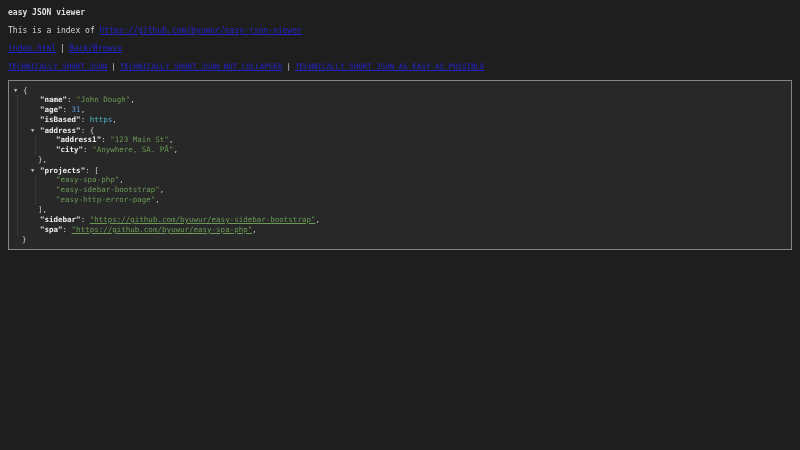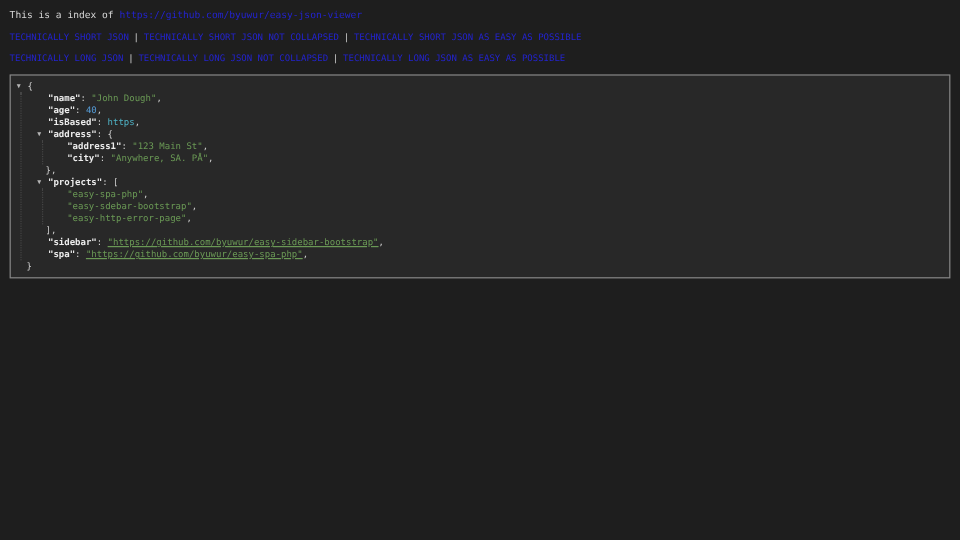--- a/index.html
+++ b/index.html
@@ -1,21 +1,21 @@
 <!DOCTYPE html>
 <html><head>
 <meta charset="utf-8">
 <style>
   html,body{margin:0;padding:0;background:#1e1e1e;width:800px;height:450px;overflow:hidden;}
   body{font-family:"DejaVu Sans Mono","Liberation Mono",monospace;color:#d6d6d6;}
   .page{margin:8px;}
   h1{font-size:8px;line-height:10px;font-weight:700;color:#dedede;margin:0 0 8px 0;}
   p.row{font-size:8px;line-height:10px;margin:8px 0;white-space:nowrap;}
   p.caps{font-size:7.5px;}
-  a{color:#2323ce;cursor:pointer;}
+  a{color:#2323ce;text-decoration:underline;cursor:pointer;}
   .sep{color:#d6d6d6;margin:0 4px;text-decoration:none;}
   .viewer{
     margin-top:8px;
     background:#282828;
     border:1px solid #868686;
     position:relative;
     padding:4px 0;
     font-size:7.5px;
     line-height:10px;
     height:160px;
@@ -32,36 +32,37 @@
   .guide{position:absolute;width:0;border-left:1px dotted #454545;}
   .guide-root{left:8px;top:14px;height:140px;}
   .guide-address{left:26px;top:54px;height:20px;}
   .guide-projects{left:26px;top:94px;height:30px;}
 </style>
 </head>
 <body>
 
 <div class="page">
 
+  <h1>easy JSON viewer</h1>
 
   <p class="row"><span>This is a index of </span><a>https://github.com/byuwur/easy-json-viewer</a></p>
 
+  <p class="row"><a>index.html</a><span class="sep">|</span><a>Back/Browse</a></p>
 
   <p class="row caps"><a>TECHNICALLY SHORT JSON</a><span class="sep">|</span><a>TECHNICALLY SHORT JSON NOT COLLAPSED</a><span class="sep">|</span><a>TECHNICALLY SHORT JSON AS EASY AS POSSIBLE</a></p>
 
-  <p class="row caps"><a>TECHNICALLY LONG JSON</a><span class="sep">|</span><a>TECHNICALLY LONG JSON NOT COLLAPSED</a><span class="sep">|</span><a>TECHNICALLY LONG JSON AS EASY AS POSSIBLE</a></p>
 
   <div class="viewer">
     <div class="guide guide-root"></div>
     <div class="guide guide-address"></div>
     <div class="guide guide-projects"></div>
     <div id="json-lines">
         <div class="line" style="padding-left: 5px;"><span class="tok-caret">▼</span><span class="tok-punct">{</span></div>
         <div class="line" style="padding-left: 31px;"><span class="tok-key">"name"</span><span class="tok-punct">: </span><span class="tok-str">"John Dough"</span><span class="tok-punct">,</span></div>
-        <div class="line" style="padding-left: 31px;"><span class="tok-key">"age"</span><span class="tok-punct">: </span><span class="tok-num">40</span><span class="tok-punct">,</span></div>
+        <div class="line" style="padding-left: 31px;"><span class="tok-key">"age"</span><span class="tok-punct">: </span><span class="tok-num">31</span><span class="tok-punct">,</span></div>
         <div class="line" style="padding-left: 31px;"><span class="tok-key">"isBased"</span><span class="tok-punct">: </span><span class="tok-bool">https</span><span class="tok-punct">,</span></div>
         <div class="line" style="padding-left: 22px;"><span class="tok-caret">▼</span><span class="tok-key">"address"</span><span class="tok-punct">: </span><span class="tok-punct">{</span></div>
         <div class="line" style="padding-left: 47px;"><span class="tok-key">"address1"</span><span class="tok-punct">: </span><span class="tok-str">"123 Main St"</span><span class="tok-punct">,</span></div>
         <div class="line" style="padding-left: 47px;"><span class="tok-key">"city"</span><span class="tok-punct">: </span><span class="tok-str">"Anywhere, SA. PÅ"</span><span class="tok-punct">,</span></div>
         <div class="line" style="padding-left: 29px;"><span class="tok-punct">},</span></div>
         <div class="line" style="padding-left: 22px;"><span class="tok-caret">▼</span><span class="tok-key">"projects"</span><span class="tok-punct">: </span><span class="tok-punct">[</span></div>
         <div class="line" style="padding-left: 47px;"><span class="tok-str">"easy-spa-php"</span><span class="tok-punct">,</span></div>
         <div class="line" style="padding-left: 47px;"><span class="tok-str">"easy-sdebar-bootstrap"</span><span class="tok-punct">,</span></div>
         <div class="line" style="padding-left: 47px;"><span class="tok-str">"easy-http-error-page"</span><span class="tok-punct">,</span></div>
         <div class="line" style="padding-left: 29px;"><span class="tok-punct">],</span></div>

